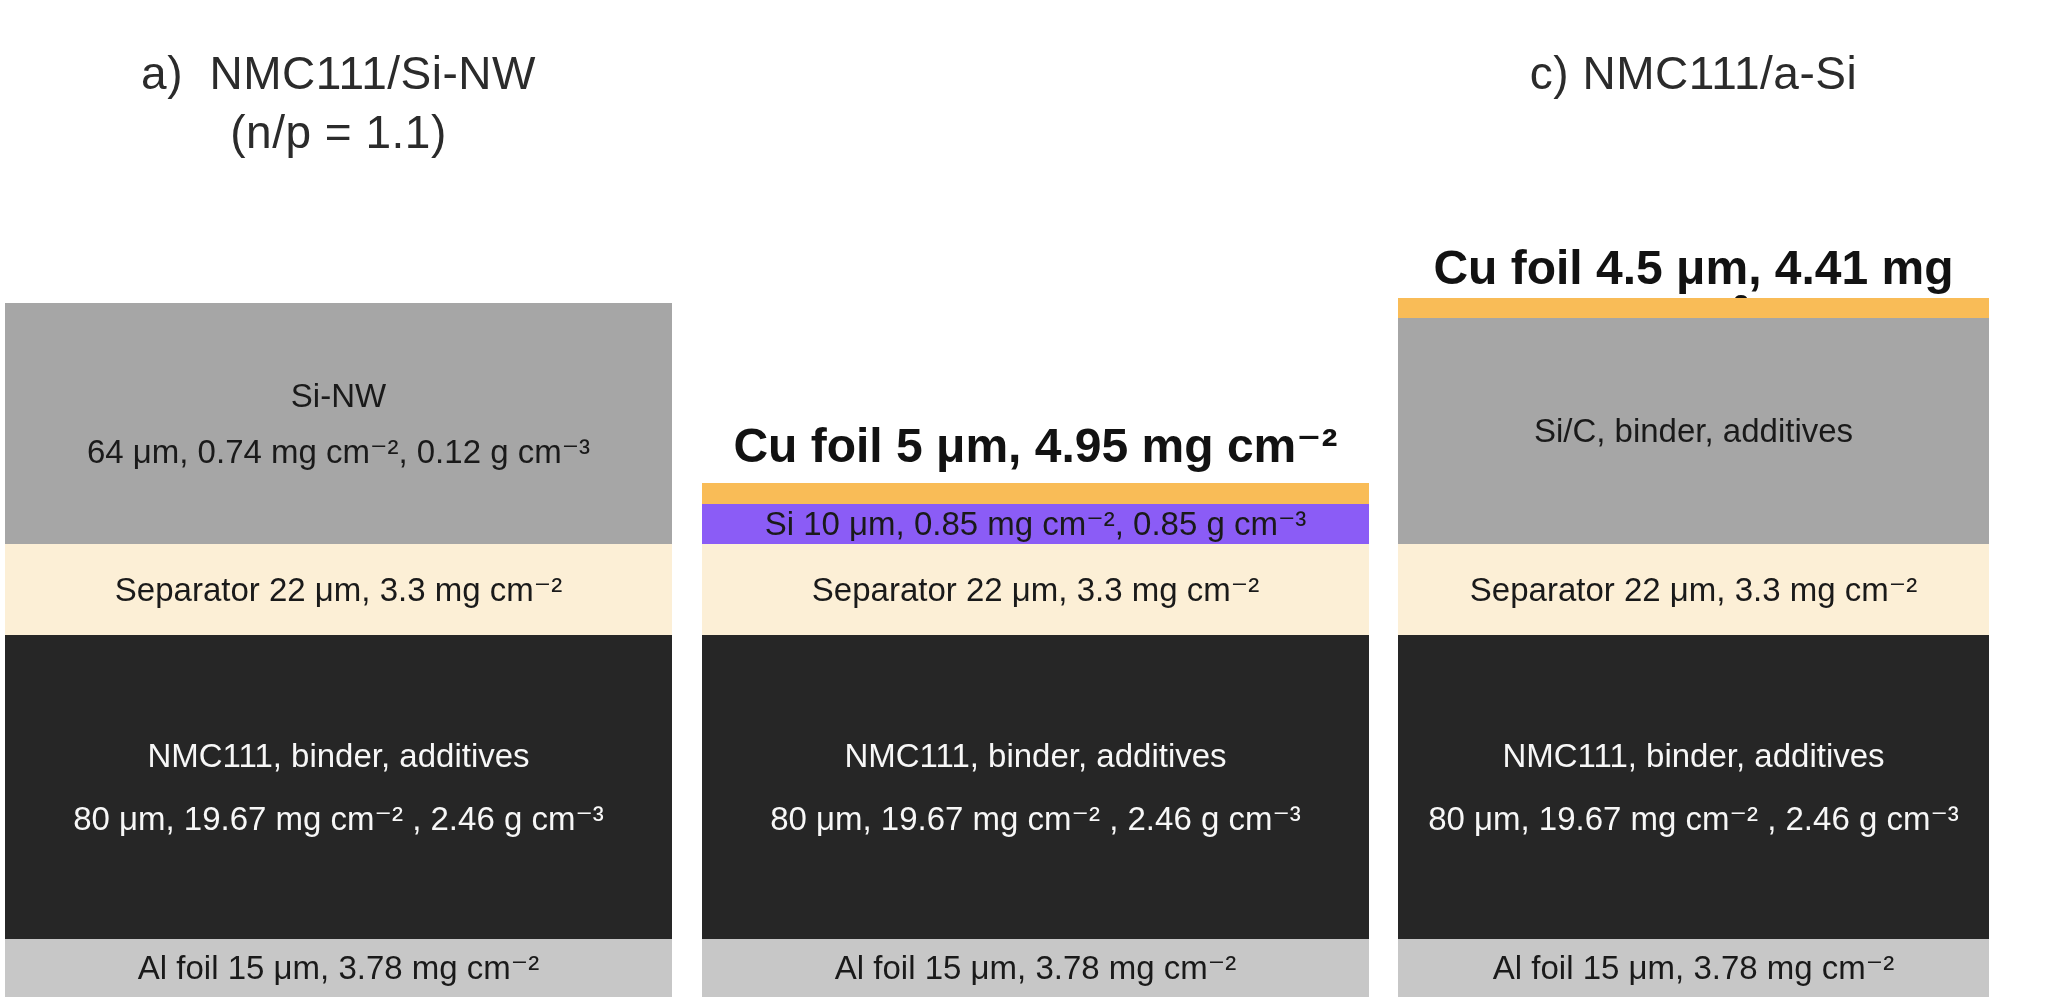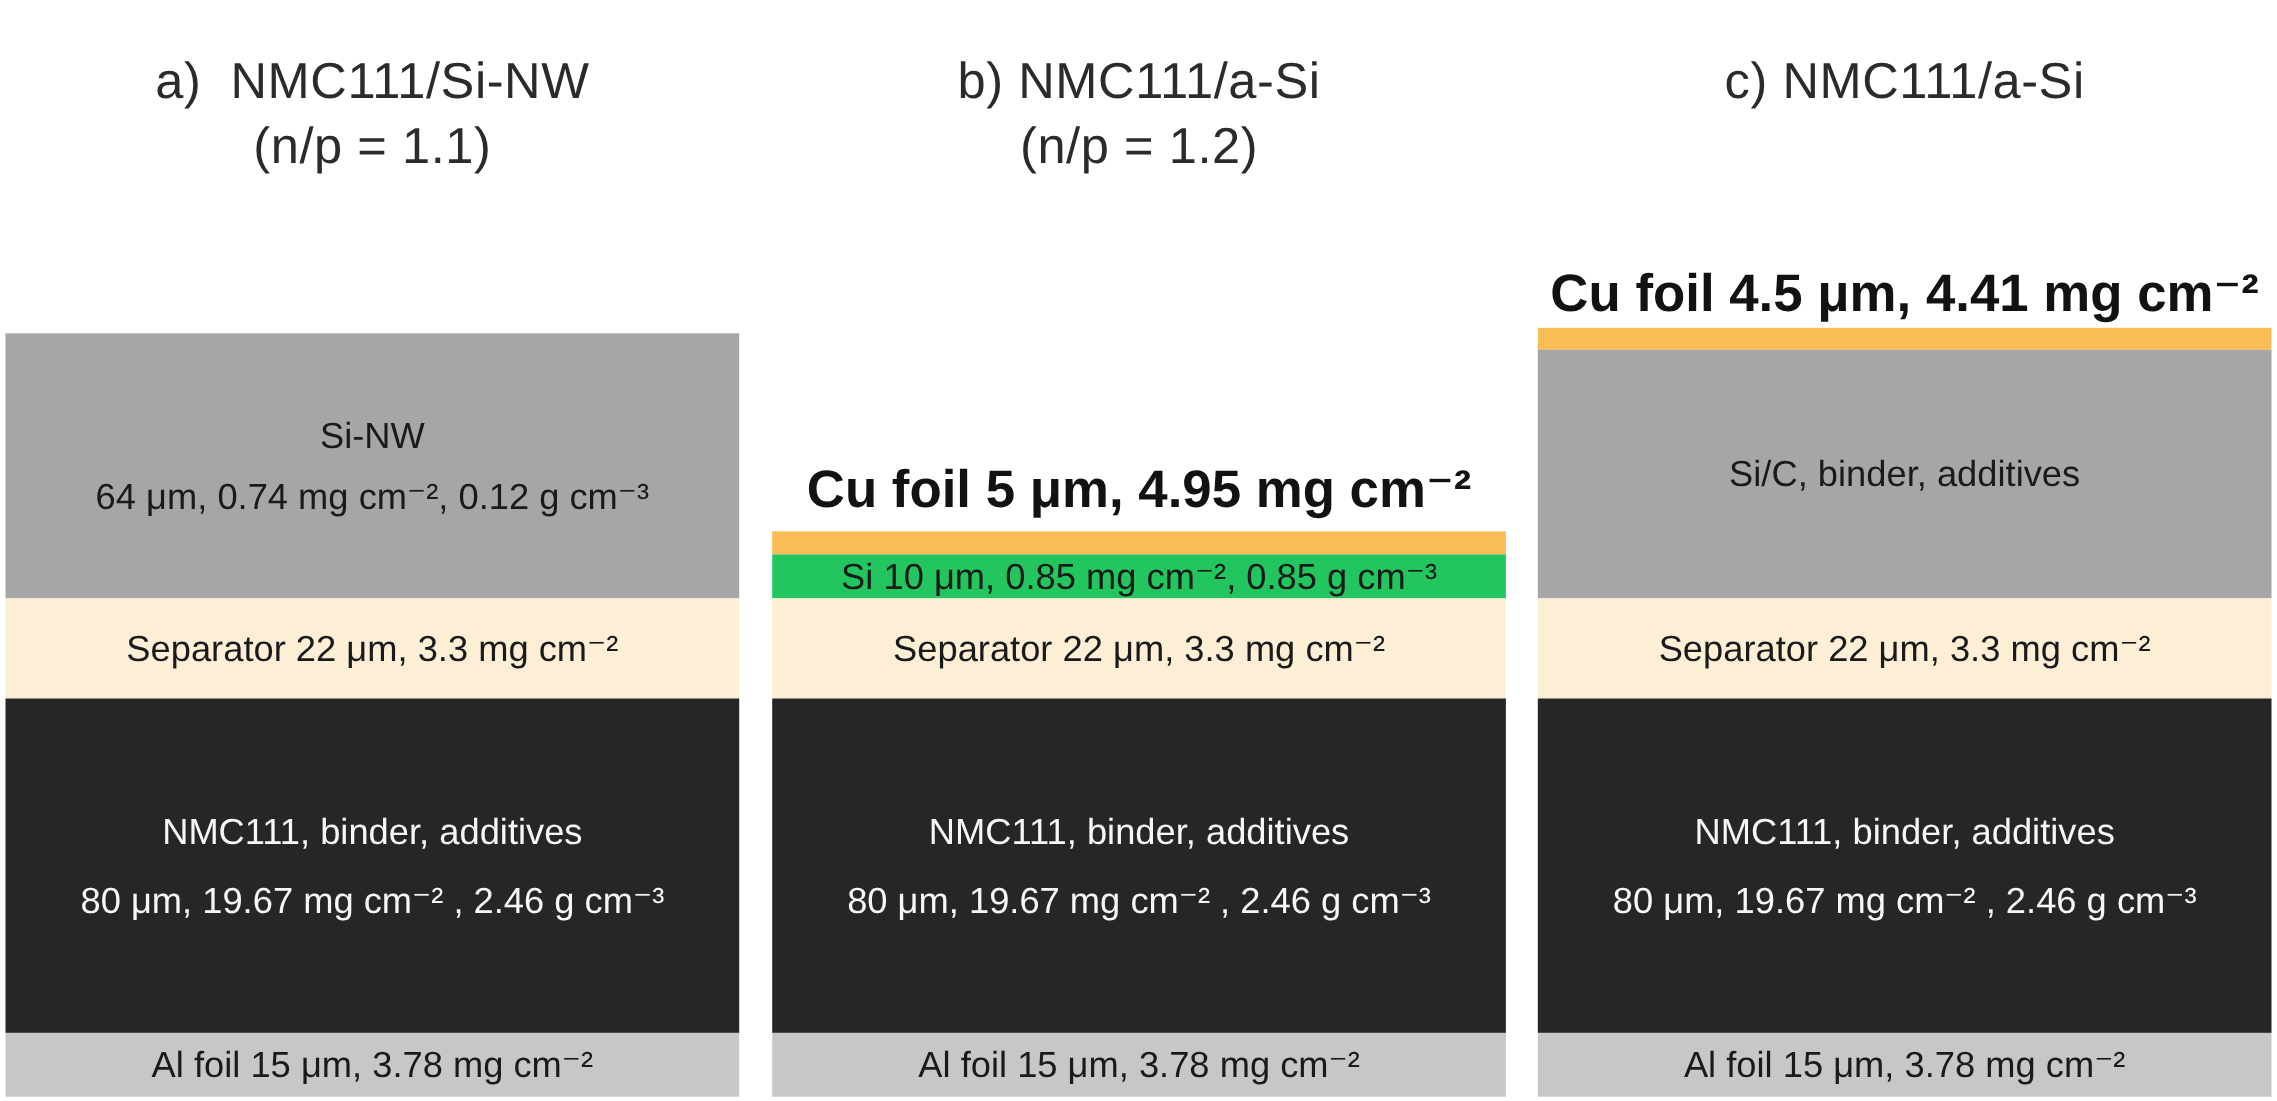--- a/index.html
+++ b/index.html
@@ -54,21 +54,21 @@
     gap: 23px;
     font-size: 33px;
     line-height: 40px;
     text-align: center;
   }
   .ln { display: block; white-space: nowrap; }
 
   
   .panel-a { left: 5px;    width: 667px; }
   .panel-b { left: 702px;  width: 667px; }
-  .panel-c { left: 1398px; width: 667px; }
+  .panel-c { left: 1398px; width: 581px; padding-left: 10px; }
 
   
   .a-carbon    { top: 150px; height: 153px; }
   .a-sinw      { top: 303px; height: 241px; }
   .a-separator { top: 544px; height: 91px;  }
   .a-nmc       { top: 635px; height: 304px; }
   .a-al        { top: 939px; height: 58px;  }
 
   
   .b-culabel   { top: 424px; }
@@ -106,27 +106,23 @@
     <div class="layer a-nmc" style="background-color: rgb(38, 38, 38); color: rgb(247, 247, 247);">
       <span class="ln">NMC111, binder, additives</span>
       <span class="ln">80 μm, 19.67 mg cm⁻² , 2.46 g cm⁻³</span>
     </div>
     <div class="layer a-al" style="background-color: rgb(199, 199, 199); color: rgb(26, 26, 26);">
       <span class="ln">Al foil 15 μm, 3.78 mg cm⁻²</span>
     </div>
   </section>
 
   <section class="panel panel-b">
-    <h2 class="panel-title">
-      <span class="tl">b) NMC111/a-Si</span>
-      <span class="tl">(n/p = 1.2)</span>
-    </h2>
     <div class="cu-label b-culabel">Cu foil 5 μm, 4.95 mg cm⁻²</div>
     <div class="layer b-cufoil" style="background-color: rgb(249, 188, 87);"></div>
-    <div class="layer b-si" style="background-color: #22c55e; color: rgb(26, 26, 26);">
+    <div class="layer b-si" style="background-color: #8b5cf6; color: rgb(26, 26, 26);">
       <span class="ln">Si 10 μm, 0.85 mg cm⁻², 0.85 g cm⁻³</span>
     </div>
     <div class="layer b-separator" style="background-color: rgb(252, 239, 214); color: rgb(26, 26, 26);">
       <span class="ln">Separator 22 μm, 3.3 mg cm⁻²</span>
     </div>
     <div class="layer b-nmc" style="background-color: rgb(38, 38, 38); color: rgb(247, 247, 247);">
       <span class="ln">NMC111, binder, additives</span>
       <span class="ln">80 μm, 19.67 mg cm⁻² , 2.46 g cm⁻³</span>
     </div>
     <div class="layer b-al" style="background-color: rgb(199, 199, 199); color: rgb(26, 26, 26);">

